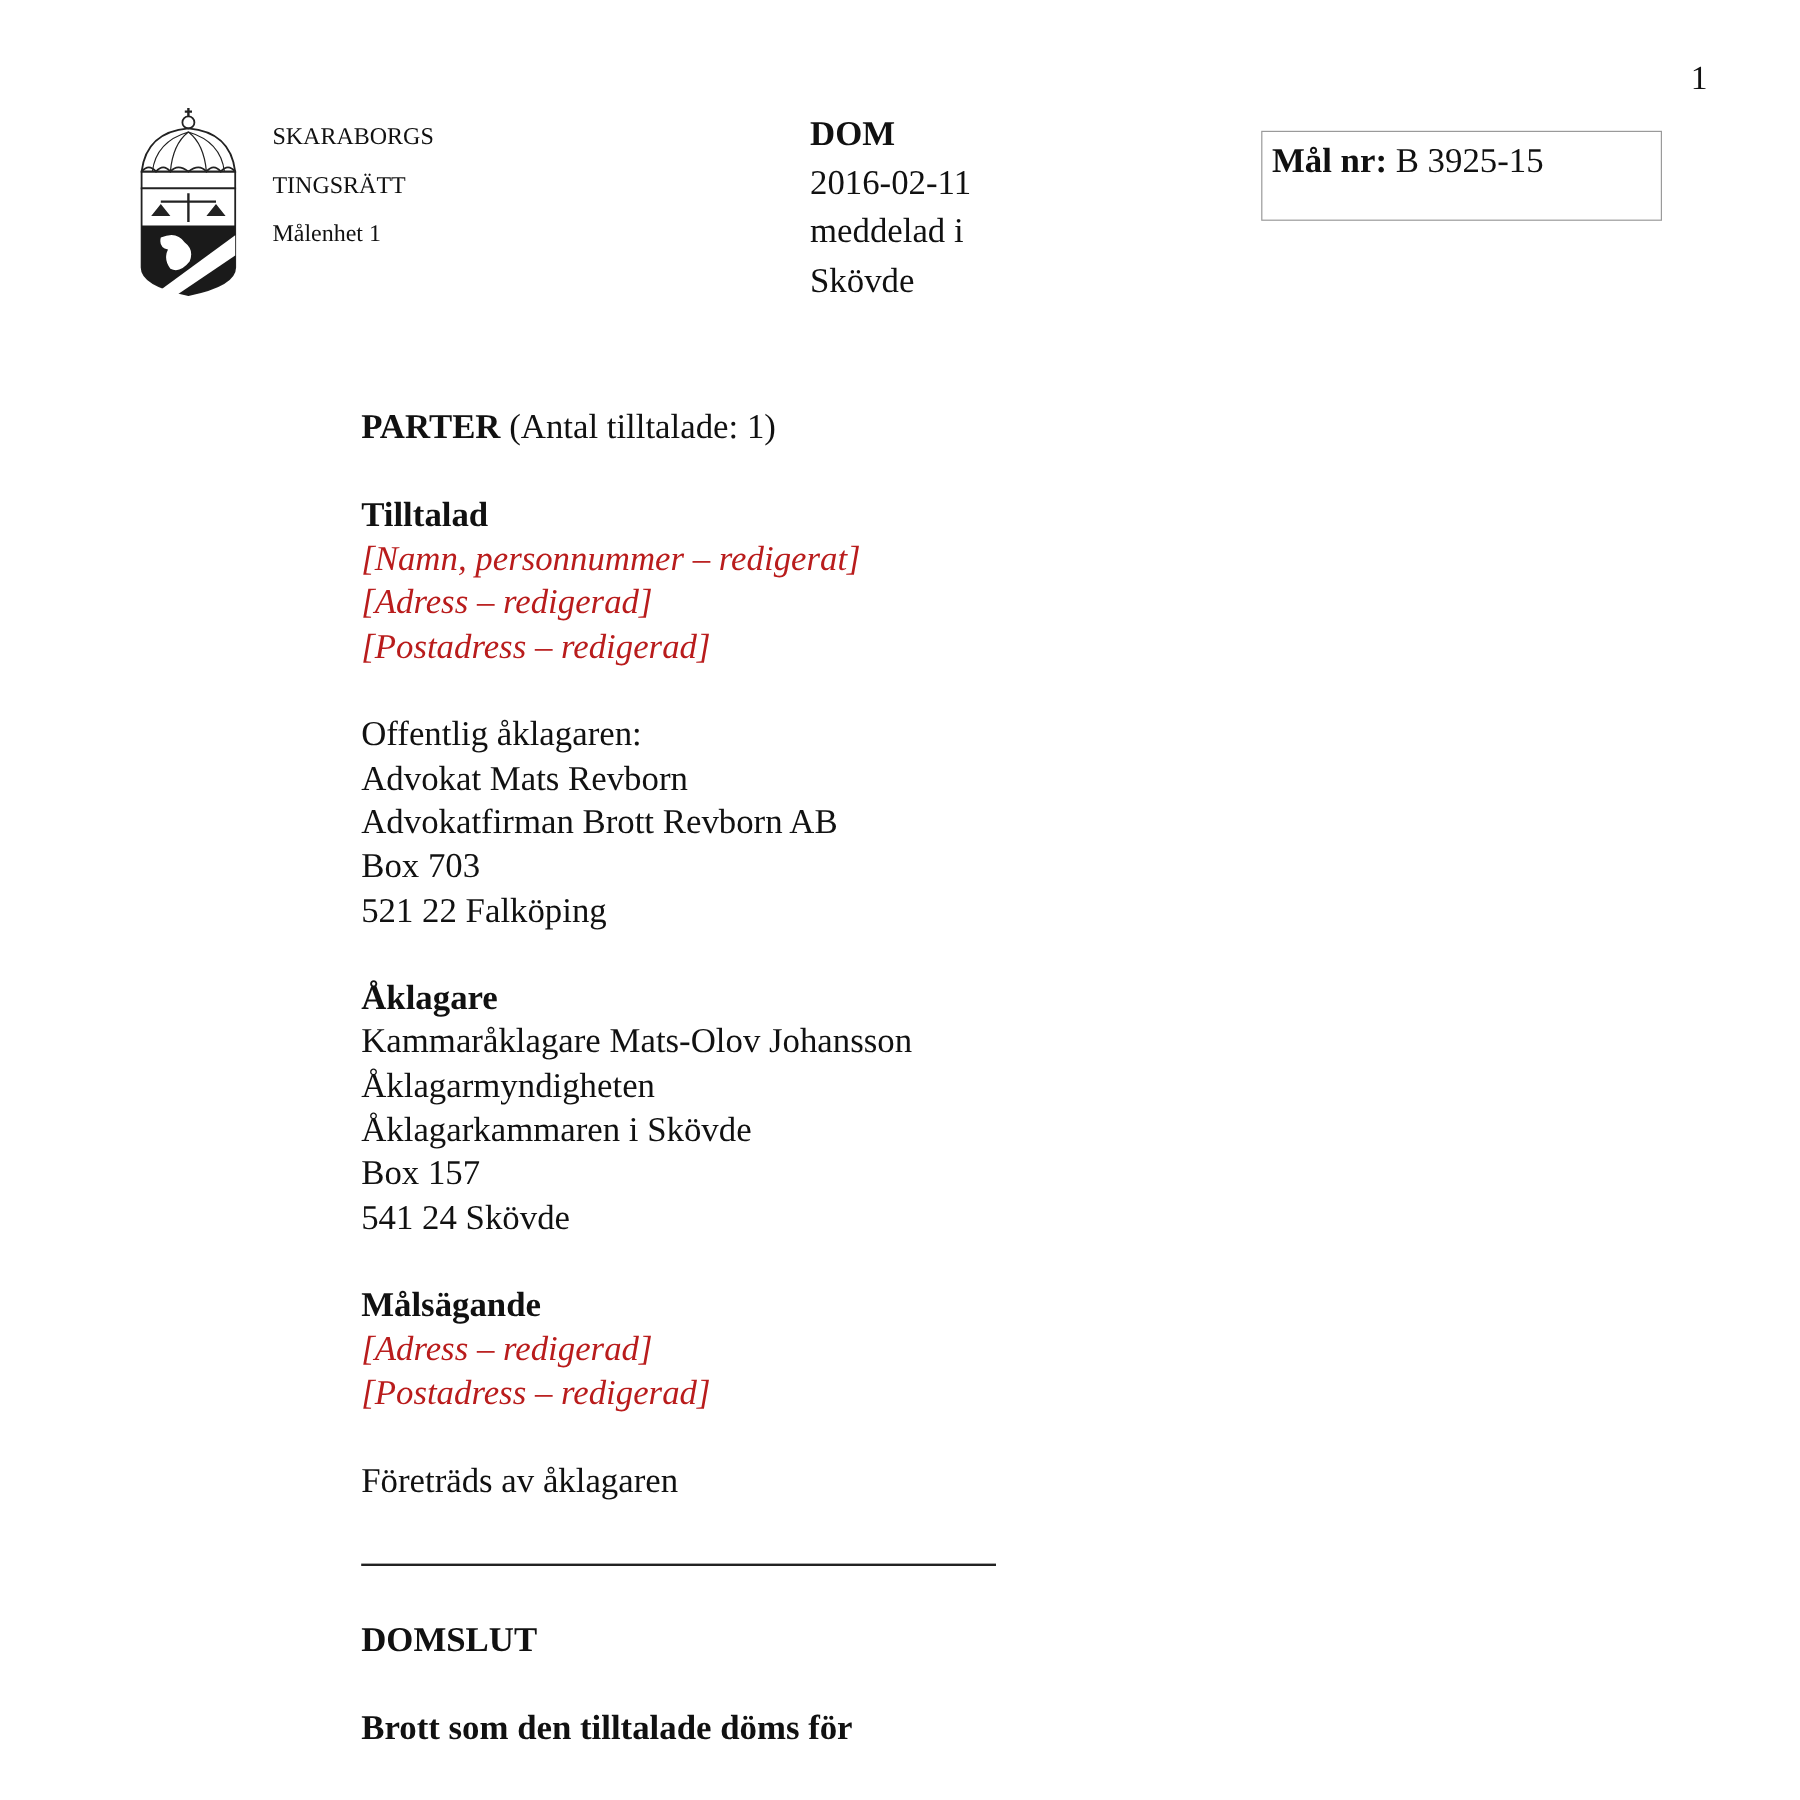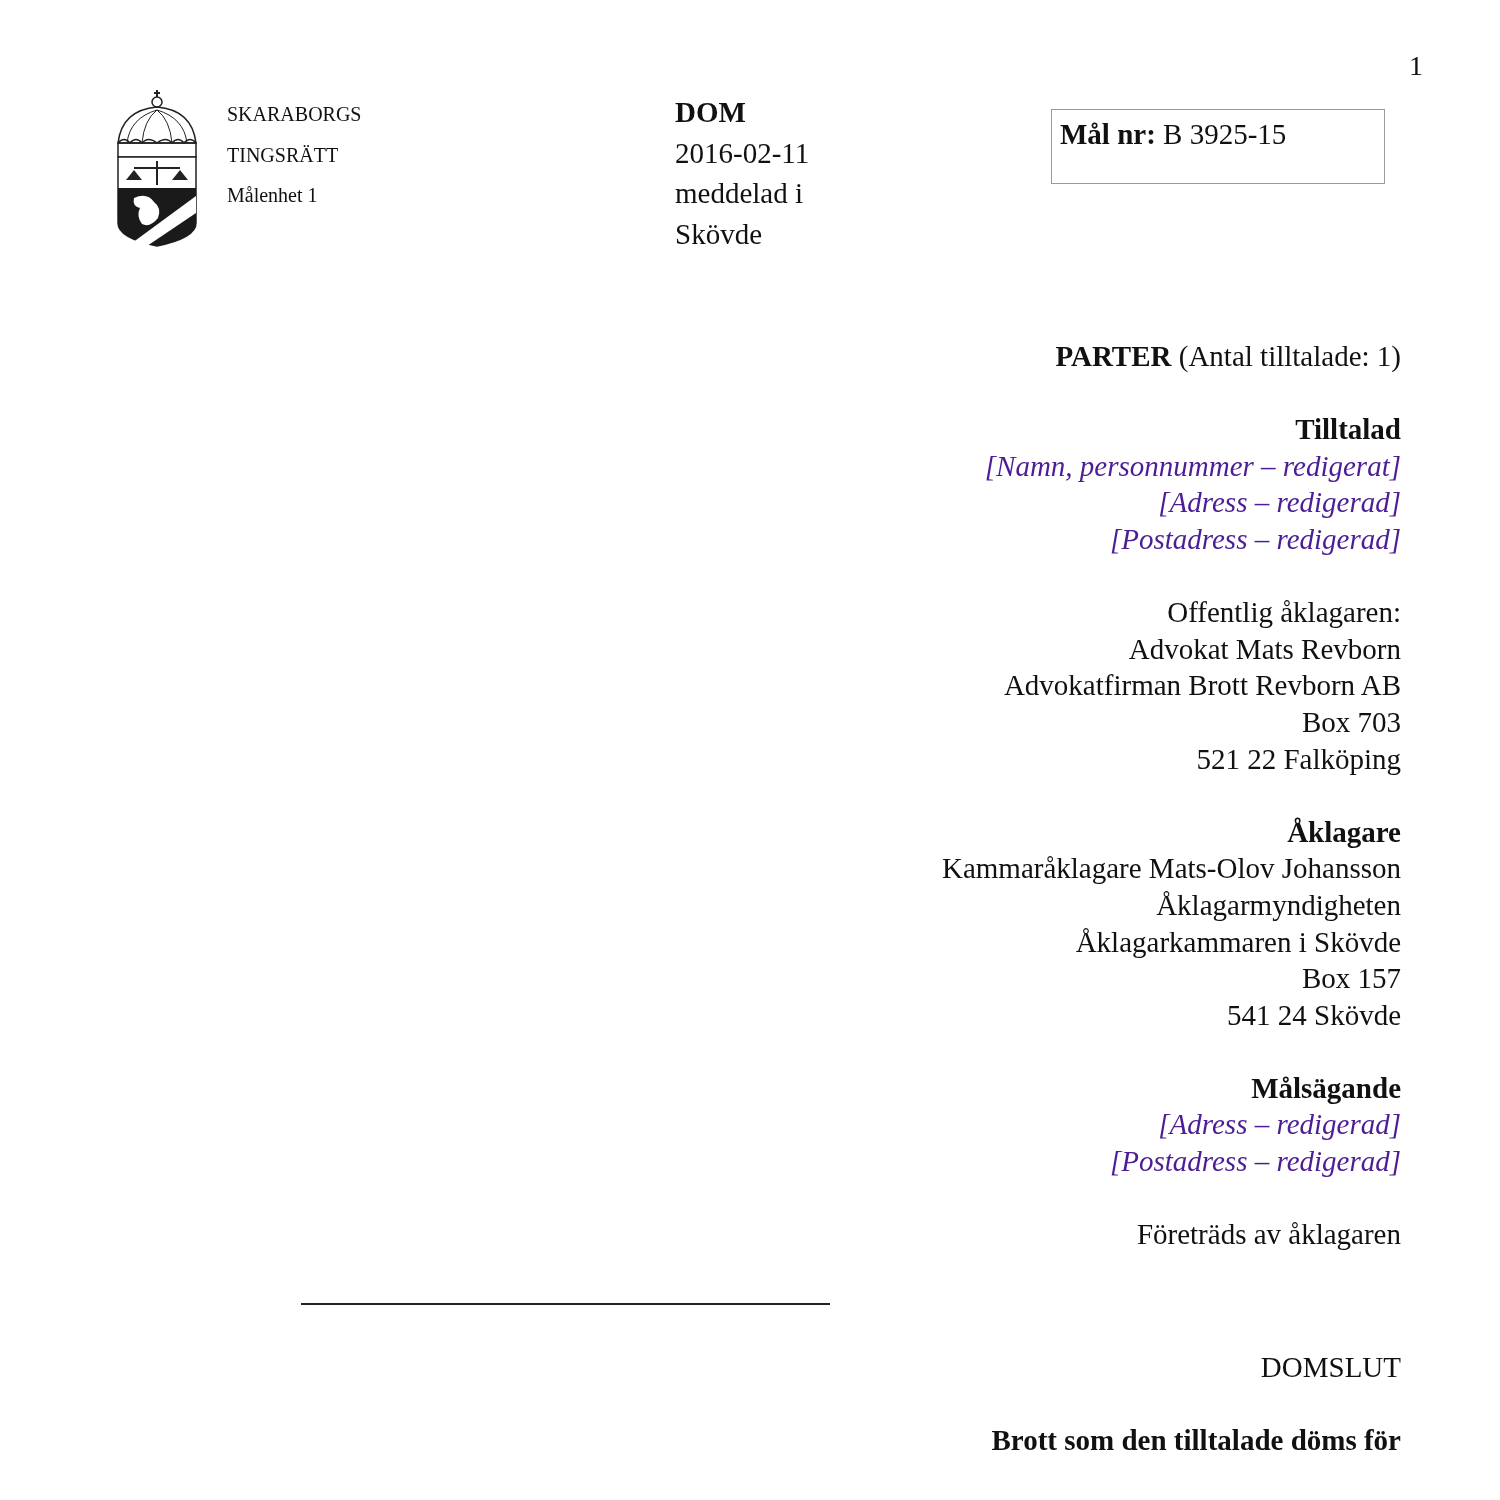--- a/index.html
+++ b/index.html
@@ -12,27 +12,27 @@
     .crest { position: absolute; left: 112px; top: 88px; width: 90px; height: 162px; }
     .court-block { position: absolute; left: 227px; top: 94px; font-size: 20px; line-height: 40.5px; }
     .dom-block { position: absolute; left: 675px; top: 92px; font-size: 29px; line-height: 40.5px; }
     .dom-block .title { font-weight: bold; }
     .case-box {
       position: absolute; left: 1051px; top: 85px; width: 334px; height: 75px;
       border: 1.5px solid #9a9a9a; box-sizing: border-box;
       font-size: 29px; padding: 8px 0 0 8px; margin-top: 24px;
     }
     .case-box .label { font-weight: bold; }
-    .body { position: absolute; left: 301px; top: 338px; font-size: 29px; line-height: 36.6px; width: 1100px; text-align: right; }
+    .body { position: absolute; left: 301px; top: 338px; font-size: 29px; line-height: 36.6px; width: 1100px; }
     .line { display: block; white-space: pre; }
     .bold { font-weight: bold; }
     .gap { height: 36.6px; }
-    .placeholder { color: #4c1d95; font-style: italic; }
+    .placeholder { color: #b91c1c; font-style: italic; }
     .rule { width: 529px; border-top: 2px solid #222; margin-top: 50px; margin-bottom: 44px; }
-    .section-title { font-weight: normal; margin-left: 24px; }
+    .section-title { font-weight: bold; }
   </style>
 </head>
 <body>
 
 <div class="page-number">1</div>
 
 <svg class="crest" viewBox="0 0 90 162">
   <circle cx="45" cy="14" r="5" fill="none" stroke="#222" stroke-width="1.5"></circle>
   <line x1="45" y1="2" x2="45" y2="9" stroke="#222" stroke-width="2"></line>
   <line x1="42" y1="5" x2="48" y2="5" stroke="#222" stroke-width="2"></line>

